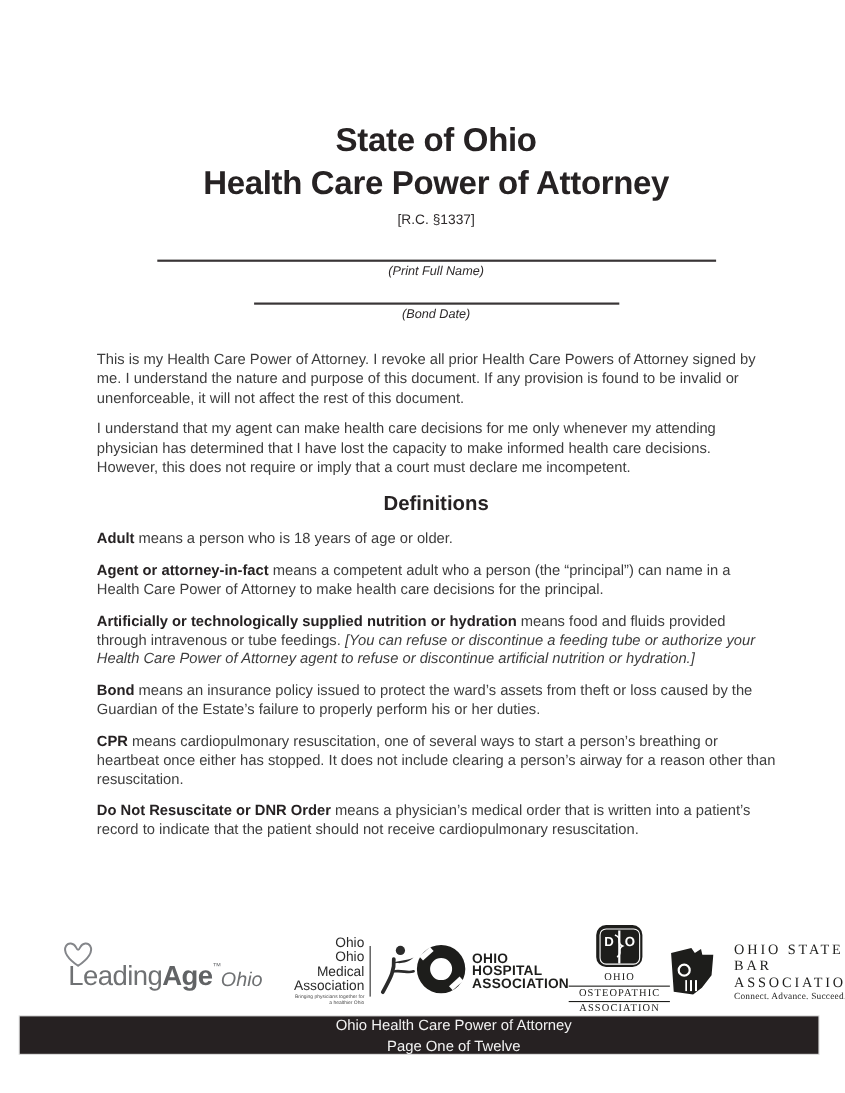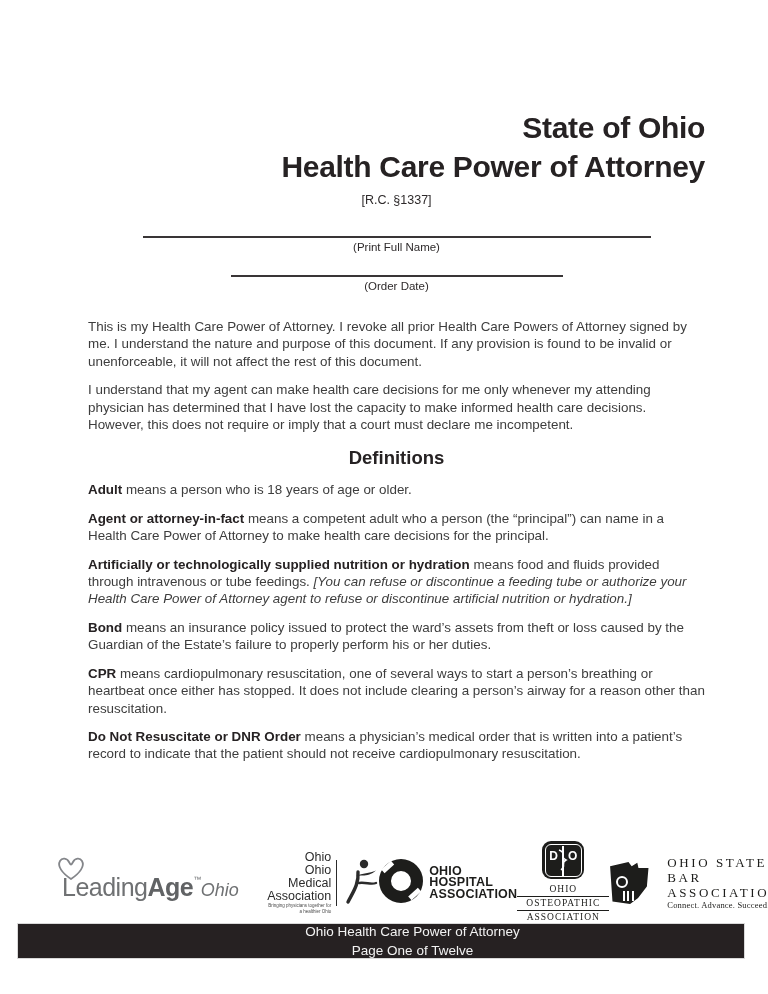--- a/index.html
+++ b/index.html
@@ -9,32 +9,32 @@
     background: #ffffff;
     font-family: "Liberation Sans", sans-serif;
     color: #3d3d3d;
     position: relative;
     overflow: hidden;
   }
   .doc { padding: 108px 63px 0 88px; }
 
   
   .title {
-    text-align: right;
+    text-align: center;
     font-size: 30px; line-height: 39px;
     font-weight: bold; color: #262223;
     letter-spacing: -0.3px;
   }
   .citation { text-align: center; font-size: 12.5px; color: #2e2a2b; margin-top: 7px; }
 
   
   .fill-line { border-bottom: 2px solid #393536; height: 0; }
   .fill-line.name  { width: 508px; margin: 29px auto 0; }
   .fill-line.birth { width: 332px; margin: 22px auto 0; }
-  .fill-label { text-align: center; font-size: 11.5px; color: #2e2a2b; margin-top: 3px; }
+  .fill-label { text-align: center; font-size: 11.5px; color: #2e2a2b; margin-top: 3px; font-style: italic; }
 
   
   .doc p { margin: 11px 0 0; font-size: 13.4px; line-height: 17.4px; }
   .doc p.first { margin-top: 26px; }
   .doc b { color: #262223; }
   .doc i { font-style: italic; }
   .defs-heading {
     text-align: center; font-size: 18.5px; line-height: 24px;
     font-weight: bold; color: #262223; margin: 13px 0 0;
   }
@@ -119,21 +119,21 @@
   <div class="title">
     <div>State of Ohio</div>
     <div>Health Care Power of Attorney</div>
   </div>
   <div class="citation">[R.C. §1337]</div>
 
   <div class="fill-line name"></div>
   <div class="fill-label">(Print Full Name)</div>
 
   <div class="fill-line birth"></div>
-  <div class="fill-label">(Order Date)</div>
+  <div class="fill-label">(Bond Date)</div>
 
   <p class="first">This is my Health Care Power of Attorney. I revoke all prior Health Care Powers of Attorney signed by me. I understand the nature and purpose of this document. If any provision is found to be invalid or unenforceable, it will not affect the rest of this document.</p>
   <p>I understand that my agent can make health care decisions for me only whenever my attending physician has determined that I have lost the capacity to make informed health care decisions. However, this does not require or imply that a court must declare me incompetent.</p>
 
   <h2 class="defs-heading">Definitions</h2>
 
   <p><b>Adult</b><span> means a person who is 18 years of age or older.</span></p>
   <p><b>Agent or attorney-in-fact</b><span> means a competent adult who a person (the “principal”) can name in a Health Care Power of Attorney to make health care decisions for the principal.</span></p>
   <p><b>Artificially or technologically supplied nutrition or hydration</b><span> means food and fluids provided through intravenous or tube feedings. </span><i>[You can refuse or discontinue a feeding tube or authorize your Health Care Power of Attorney agent to refuse or discontinue artificial nutrition or hydration.]</i></p>
   <p><b>Bond</b><span> means an insurance policy issued to protect the ward’s assets from theft or loss caused by the Guardian of the Estate’s failure to properly perform his or her duties.</span></p>

